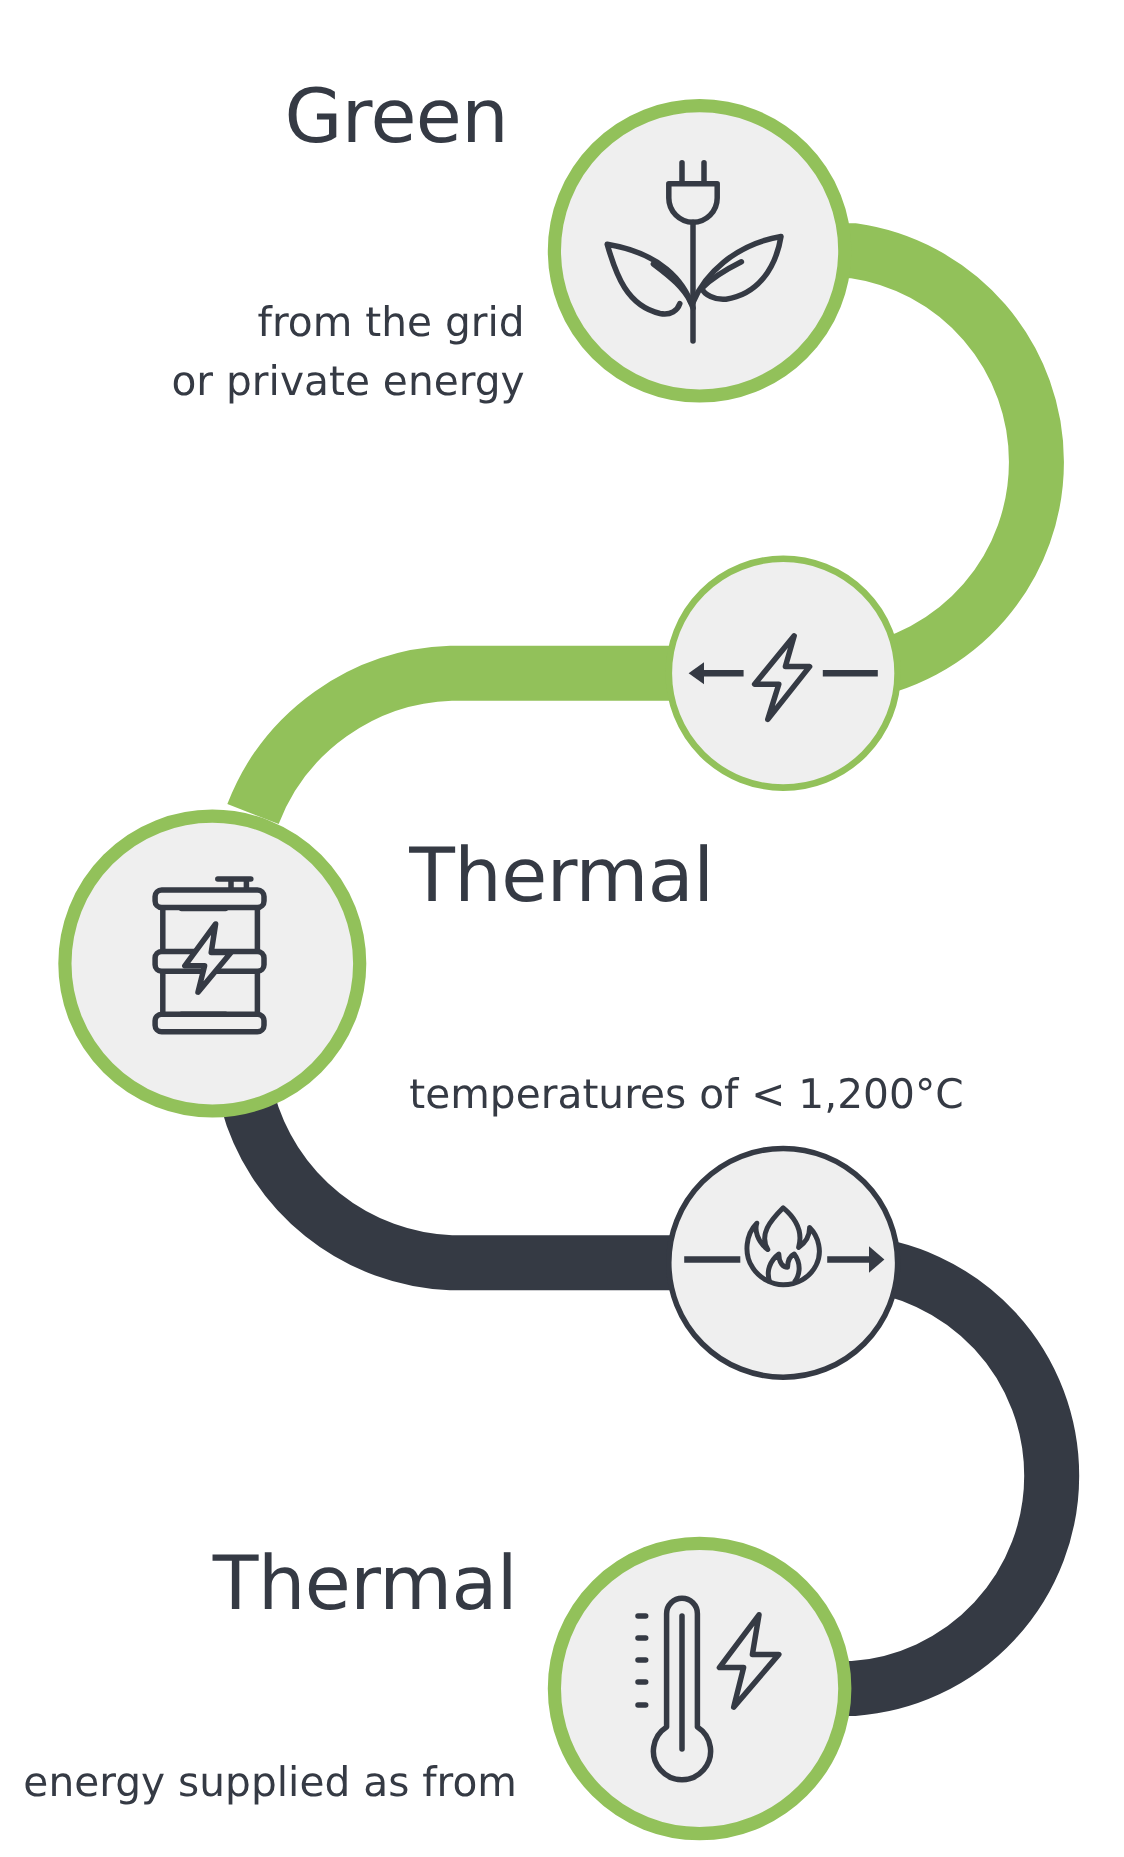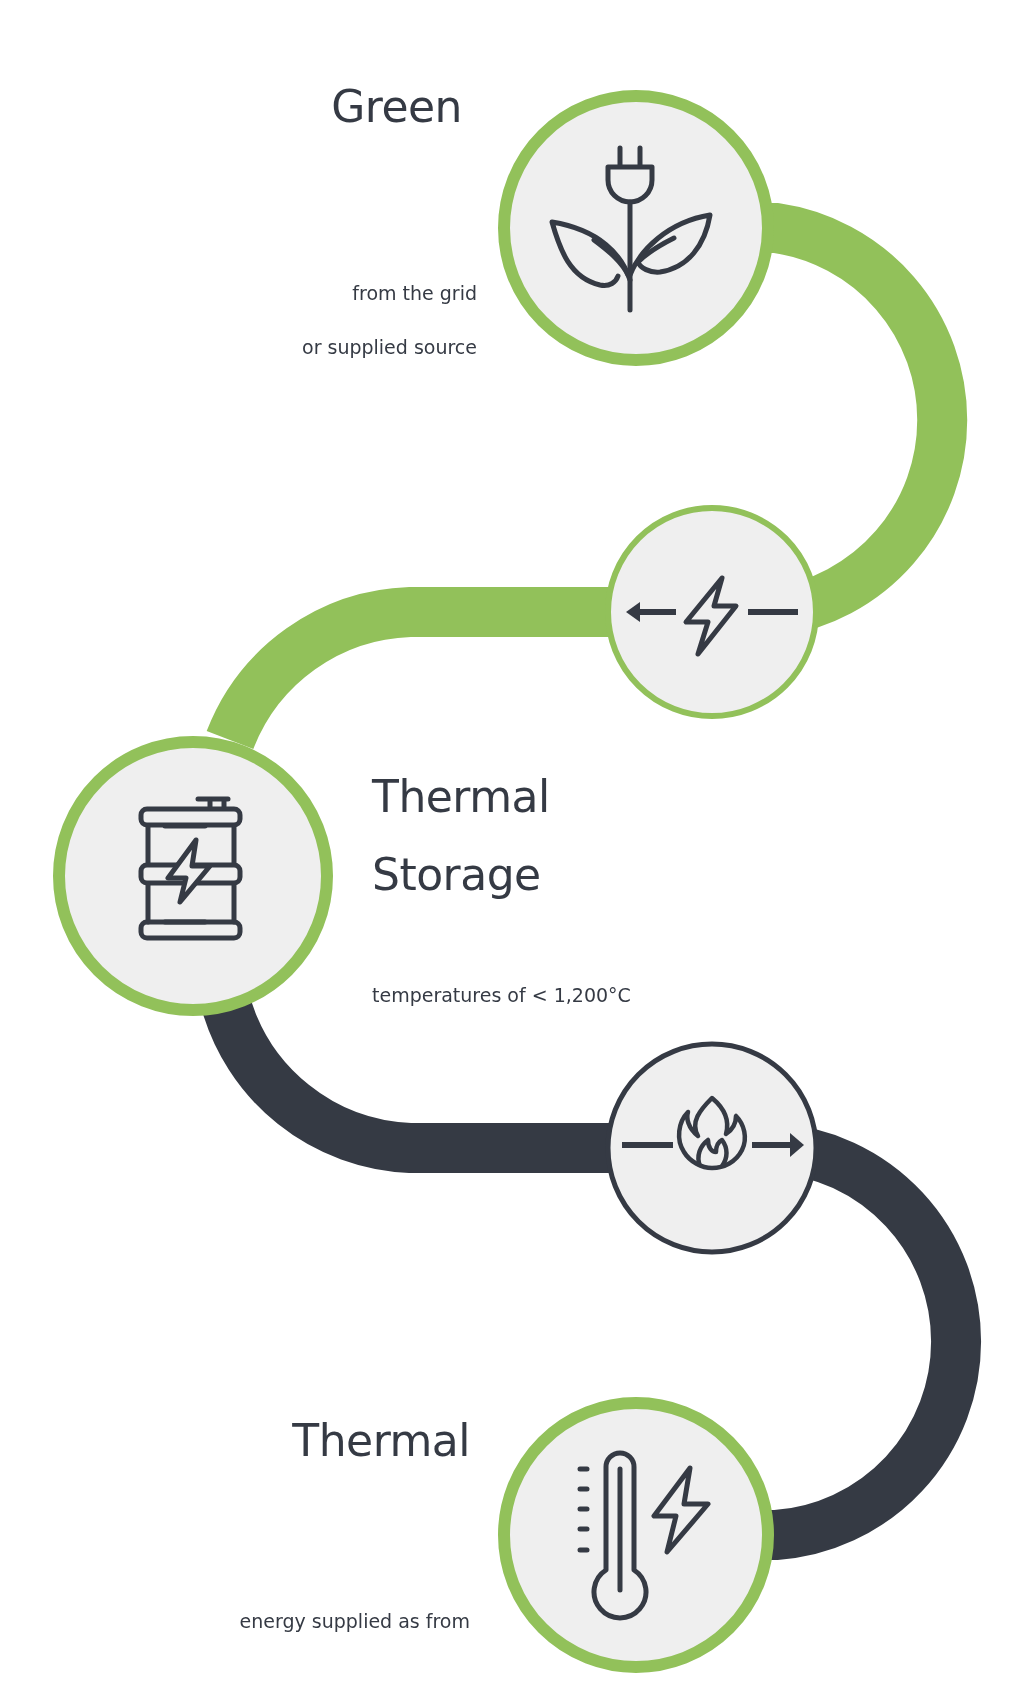--- a/index.html
+++ b/index.html
@@ -1,20 +1,20 @@
 <!DOCTYPE html>
 <html><head>
 <meta charset="utf-8">
 <style>
   html, body { margin: 0; padding: 0; background: #ffffff; }
   body { width: 1022px; height: 1688px; position: relative; overflow: hidden;
          font-family: "DejaVu Sans", "Liberation Sans", sans-serif; color: #353a44; }
   #diagram { position: absolute; left: 0; top: 0; }
-  .title { position: absolute; font-size: 44px; line-height: 78px; font-weight: normal; color: #353a44; letter-spacing: -0.5px; }
-  .sub { position: absolute; font-size: 19px; line-height: 54px; color: #353a44; }
+  .title { position: absolute; font-size: 68px; line-height: 78px; font-weight: normal; color: #353a44; letter-spacing: -0.5px; }
+  .sub { position: absolute; font-size: 37px; line-height: 54px; color: #353a44; }
   .right { text-align: right; }
   .left { text-align: left; }
 </style>
 </head>
 <body>
 
 <svg id="diagram" width="1022" height="1688" viewBox="0 0 1022 1688" xmlns="http://www.w3.org/2000/svg">
 
   <g fill="none" stroke="#92c15a" stroke-width="50">
     <path d="M 700 228 L 776 228 A 194 194 0 0 1 776 612 L 700 612"></path>
@@ -93,26 +93,25 @@
       <path d="M 690 1468 L 654 1516 L 676 1516 L 667 1552 L 708 1504 L 684 1504 Z"></path>
     </g>
   </g>
 </svg>
 
 <div class="title right" style="right: 560px; top: 68px;">
   <div>Green</div>
 </div>
 <div class="sub right" style="right: 545px; top: 266px;">
   <div>from the grid</div>
-  <div>or supplied source</div>
+  <div>or private energy</div>
 </div>
 
 <div class="title left" style="left: 372px; top: 758px;">
   <div>Thermal</div>
-  <div>Storage</div>
 </div>
 <div class="sub left" style="left: 372px; top: 968px;">
   <div>temperatures of &lt; 1,200°C</div>
 </div>
 
 <div class="title right" style="right: 552px; top: 1402px;">
   <div>Thermal</div>
 </div>
 <div class="sub right" style="right: 552px; top: 1594px;">
   <div>energy supplied as from</div>

